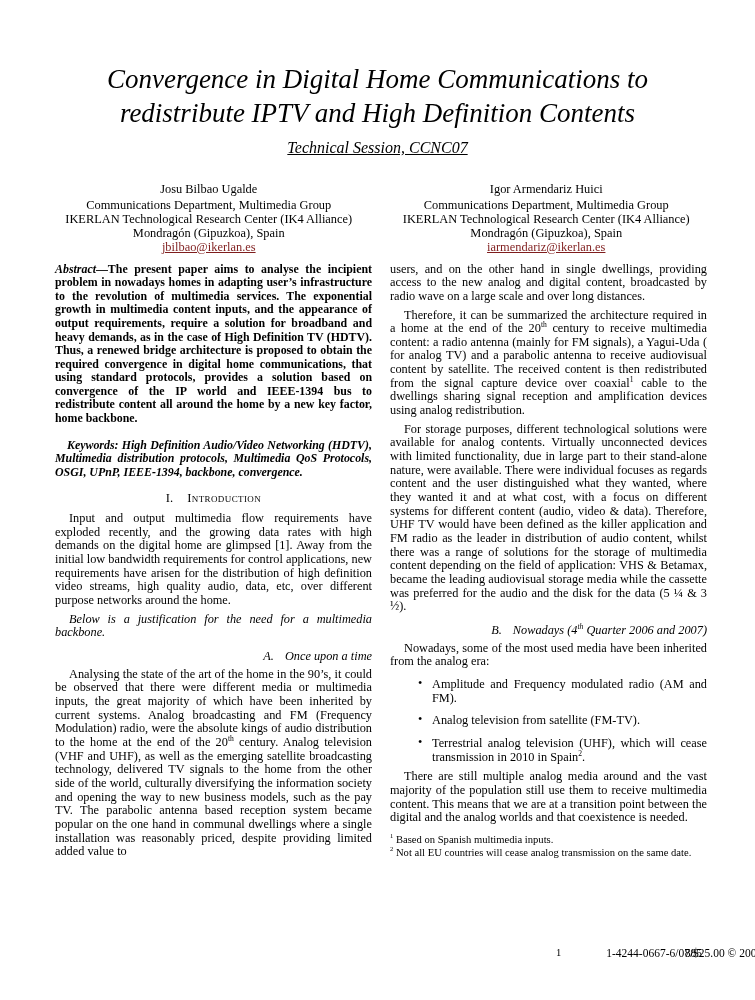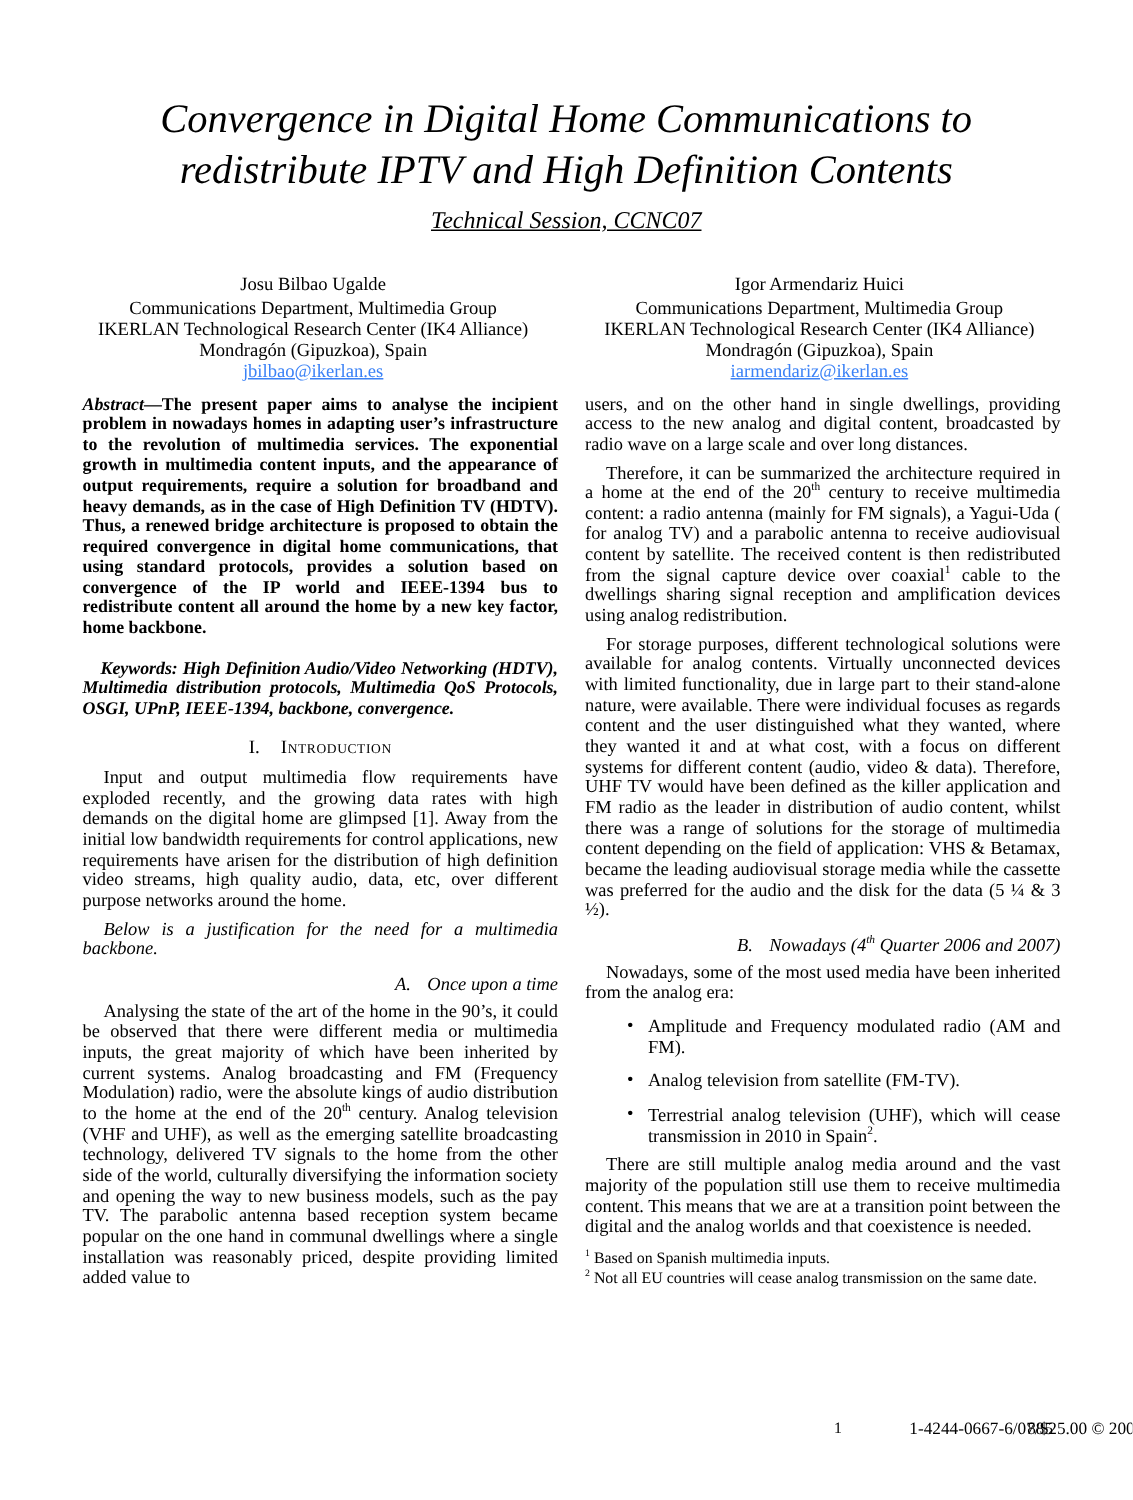--- a/index.html
+++ b/index.html
@@ -8,21 +8,21 @@
     font-family:"Liberation Serif", serif; color:#000; overflow:hidden;
   }
   
   .title-block { padding-top:62px; text-align:center; }
   .title-line { font-size:27px; font-style:italic; line-height:34px; font-weight:normal; }
   .subtitle { font-size:16px; font-style:italic; margin-top:9px;text-decoration:underline; }
   
   .authors { display:flex; margin-top:26px; padding:0 40px; }
   .author { flex:1; text-align:center; font-size:12.4px; line-height:13.9px; }
   .author .name { margin-bottom:2px; }
-  .author a { color:#3b82f6; text-decoration:underline; cursor:pointer; }
+  .author a { color:#7f1d1d; text-decoration:underline; cursor:pointer; }
   
   .cols { display:flex; padding:0 48px 0 55px; margin-top:8px; }
   .col { width:317px; font-size:12.3px; line-height:13.65px; }
   .col.left { margin-right:18px; }
   p { margin:0; text-align:justify; }
   p + p { margin-top:5px; }
   .indent { text-indent:14px; }
   .abstract { font-weight:bold; font-size:11.9px; line-height:13.6px; }
   .abstract .lead { font-style:italic; }
   .keywords { font-weight:bold; font-style:italic; font-size:11.9px; line-height:13.6px; margin-top:13px; text-indent:12px; }

